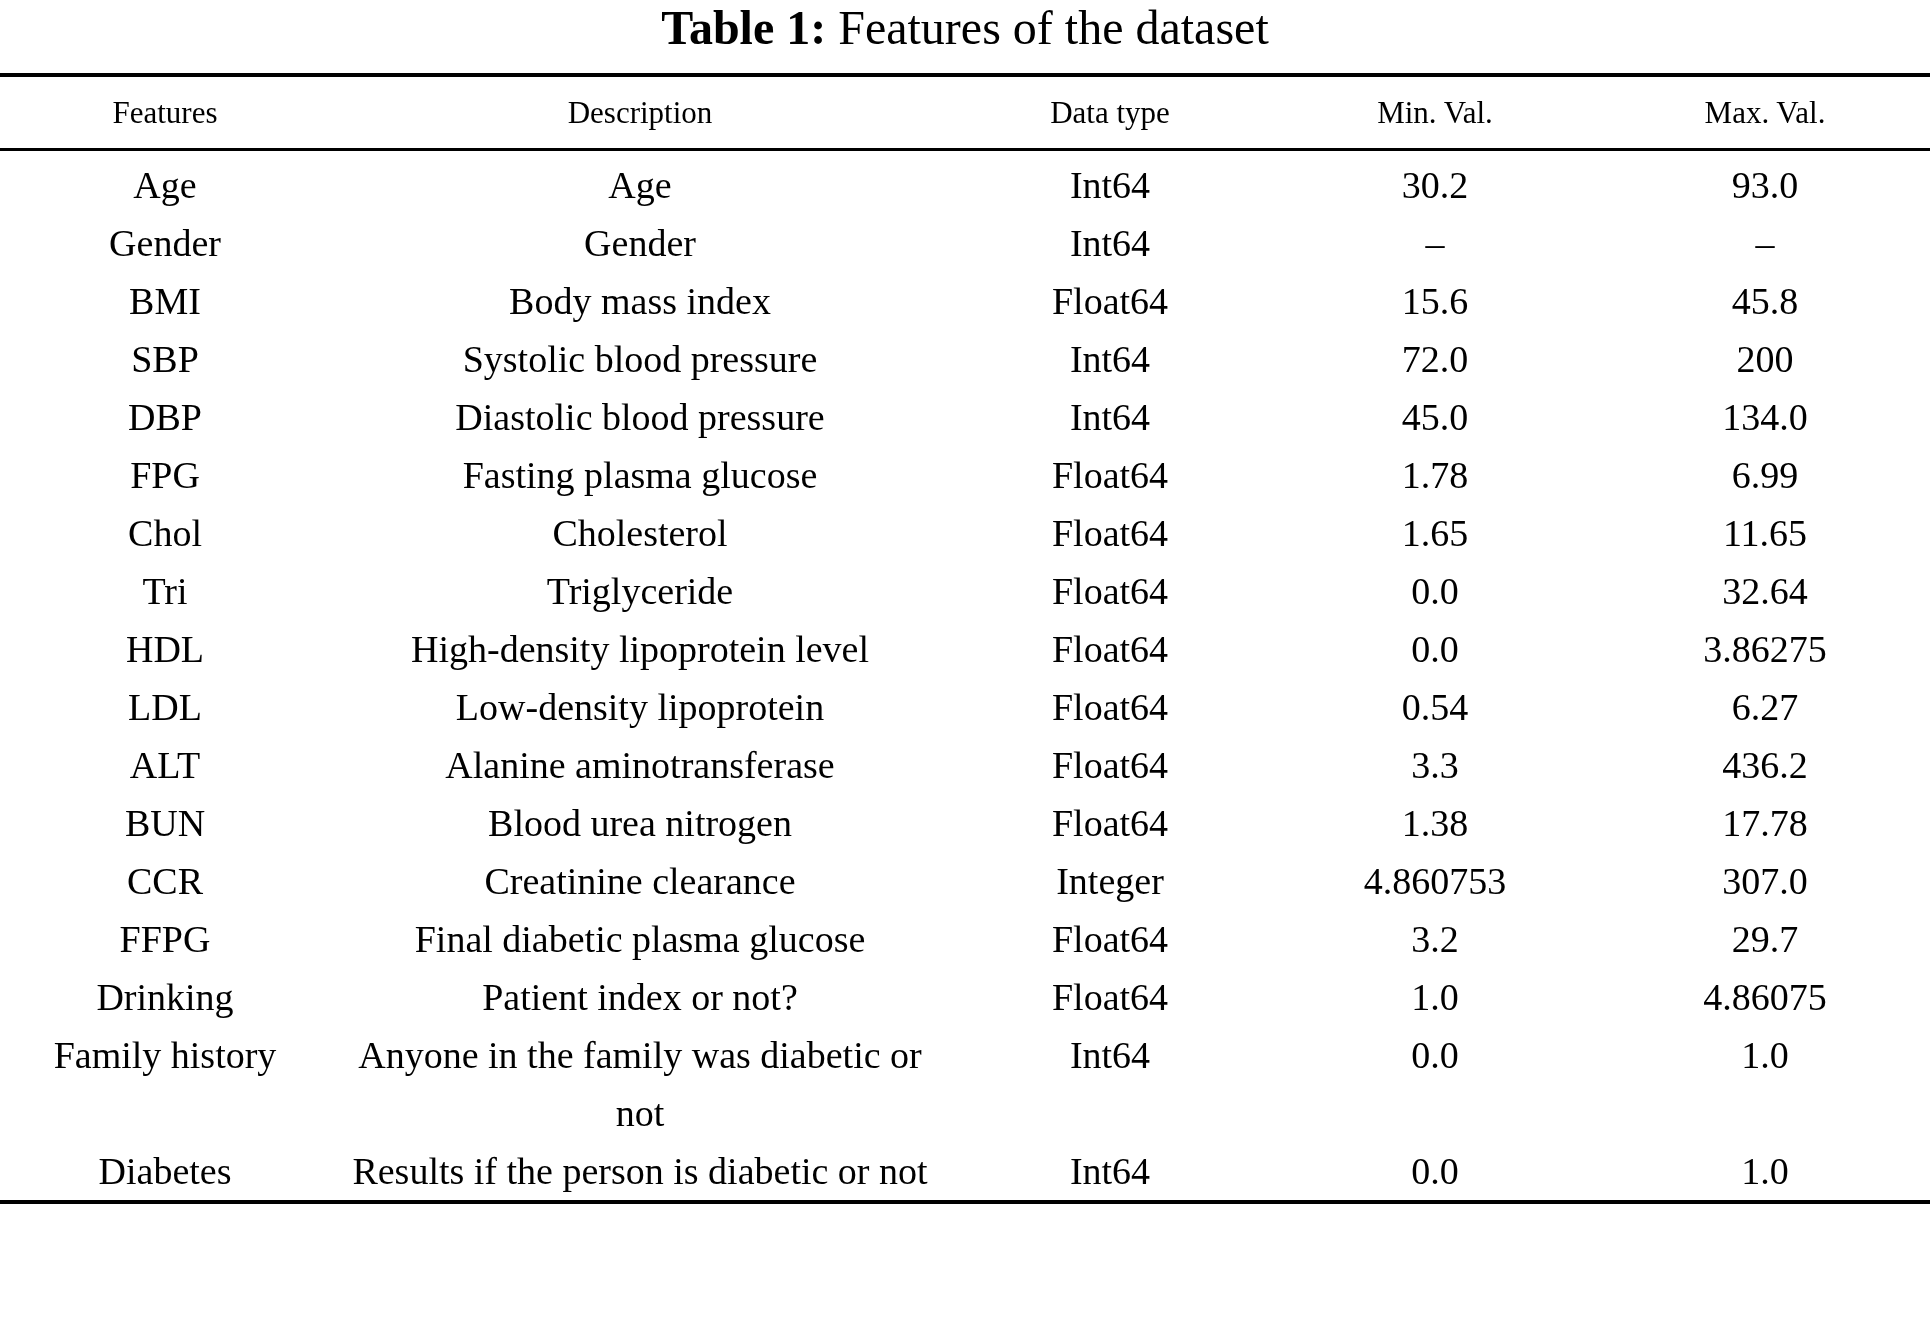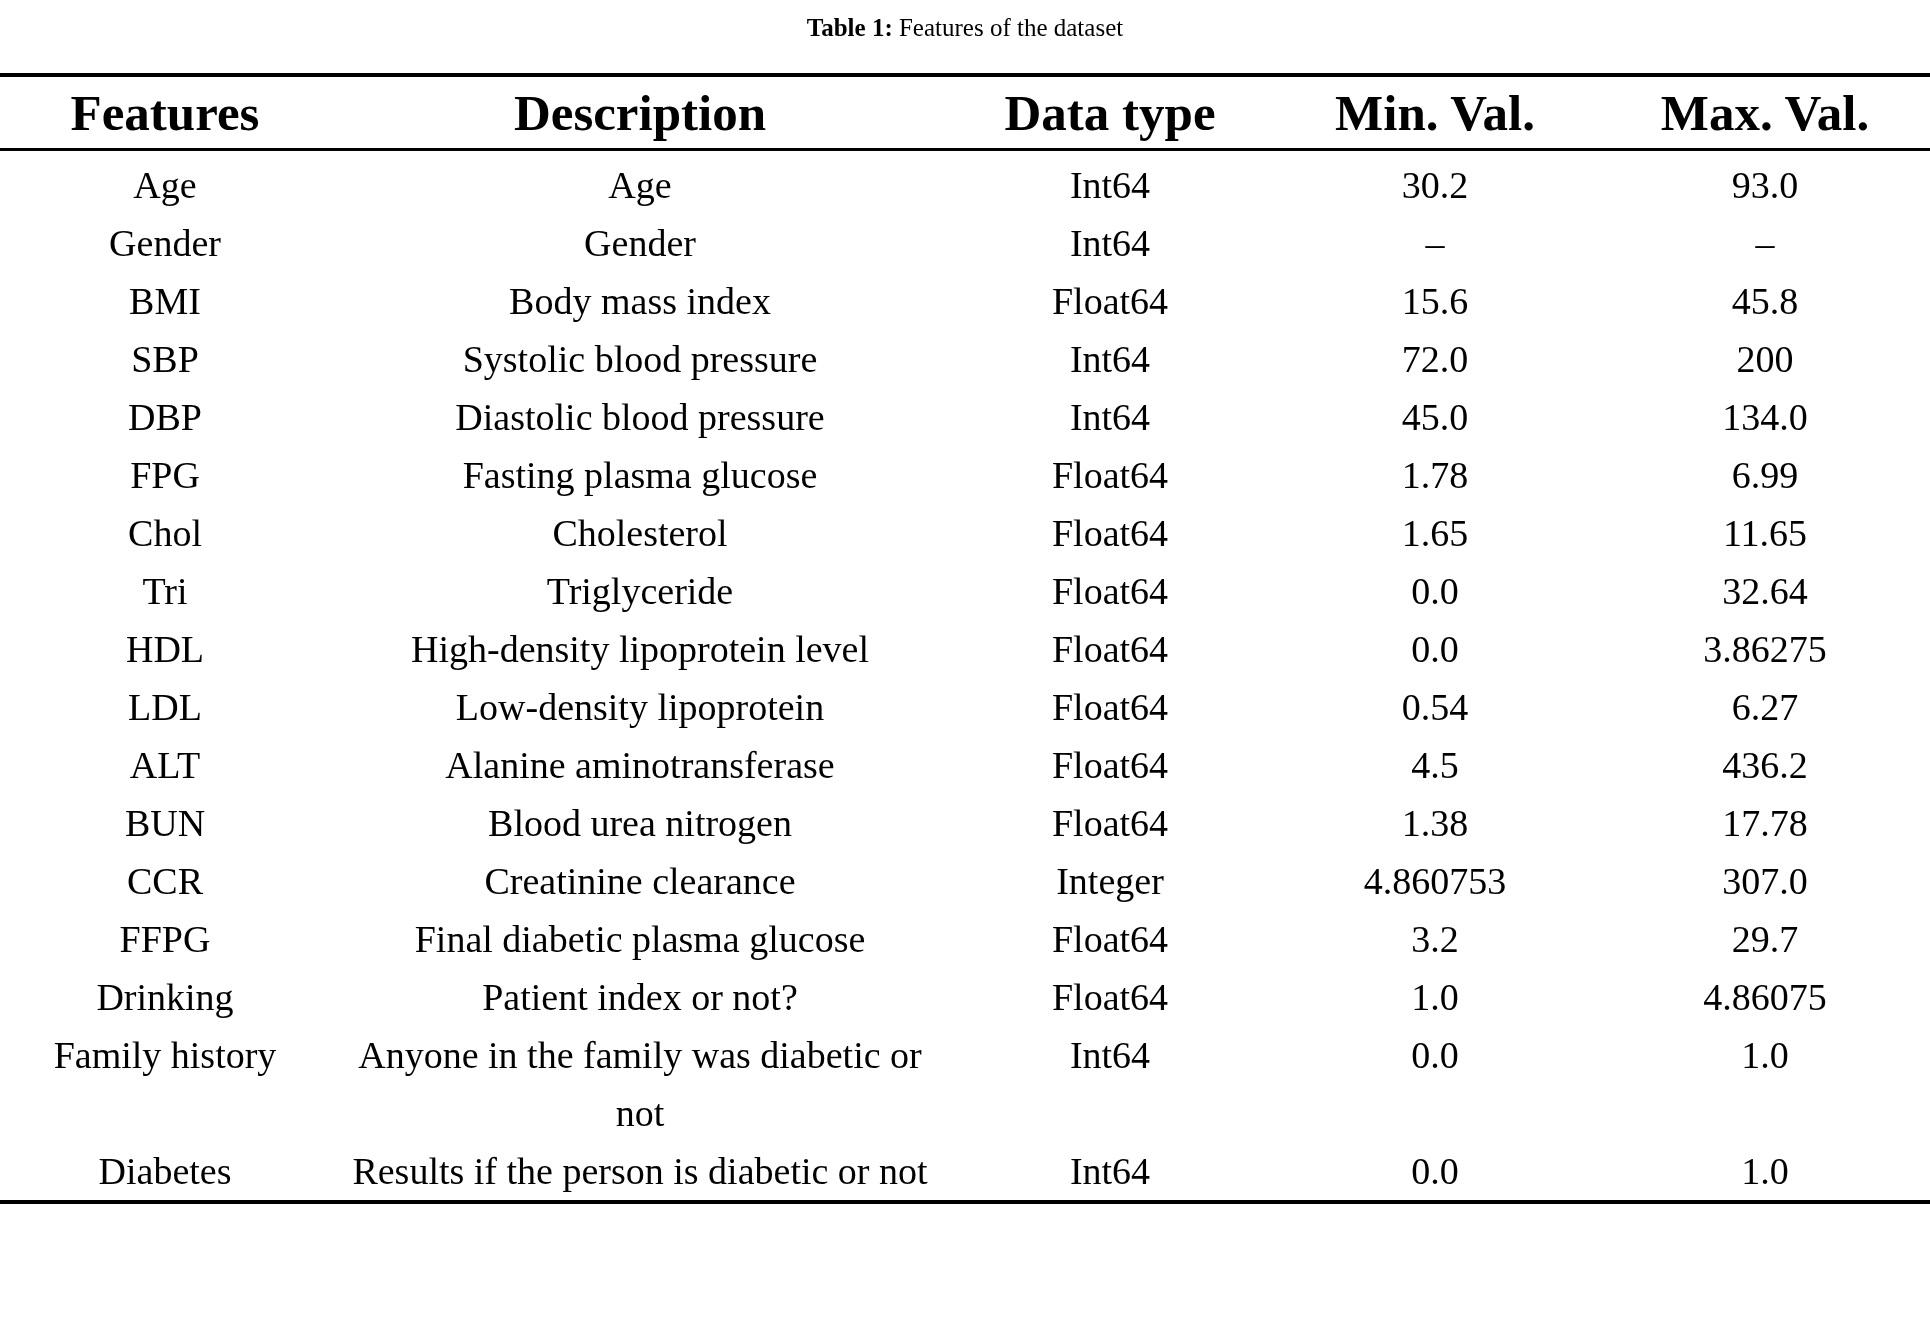--- a/index.html
+++ b/index.html
@@ -13,43 +13,43 @@
     width: 1930px;
     height: 1327px;
     background: #ffffff;
     overflow: hidden;
   }
   .caption {
     height: 73px;
     box-sizing: border-box;
     padding-top: 6px;
     text-align: center;
-    font-size: 25px;
+    font-size: 48px;
     line-height: 44px;
     white-space: nowrap;
   }
   .caption-label {
     font-weight: bold;
   }
   table.features {
     width: 1930px;
     table-layout: fixed;
     border-collapse: collapse;
     border-top: 4px solid #000000;
     border-bottom: 4px solid #000000;
     font-size: 38px;
   }
   col.c-feature { width: 330px; }
   col.c-desc    { width: 620px; }
   col.c-type    { width: 320px; }
   col.c-min     { width: 330px; }
   col.c-max     { width: 330px; }
   thead th {
-    font-weight: bold;
-    font-size: 51px;
+    font-weight: normal;
+    font-size: 31px;
     text-align: center;
     padding: 14px 0 13px 0;
     border-bottom: 3px solid #000000;
     line-height: 44px;
   }
   tbody td {
     text-align: center;
     vertical-align: top;
     padding: 0;
     line-height: 58px;
@@ -156,21 +156,21 @@
           <td class="cell-feature">LDL</td>
           <td class="cell-description">Low-density lipoprotein</td>
           <td class="cell-data-type">Float64</td>
           <td class="cell-min-val">0.54</td>
           <td class="cell-max-val">6.27</td>
         </tr>
         <tr>
           <td class="cell-feature">ALT</td>
           <td class="cell-description">Alanine aminotransferase</td>
           <td class="cell-data-type">Float64</td>
-          <td class="cell-min-val">4.5</td>
+          <td class="cell-min-val">3.3</td>
           <td class="cell-max-val">436.2</td>
         </tr>
         <tr>
           <td class="cell-feature">BUN</td>
           <td class="cell-description">Blood urea nitrogen</td>
           <td class="cell-data-type">Float64</td>
           <td class="cell-min-val">1.38</td>
           <td class="cell-max-val">17.78</td>
         </tr>
         <tr>

